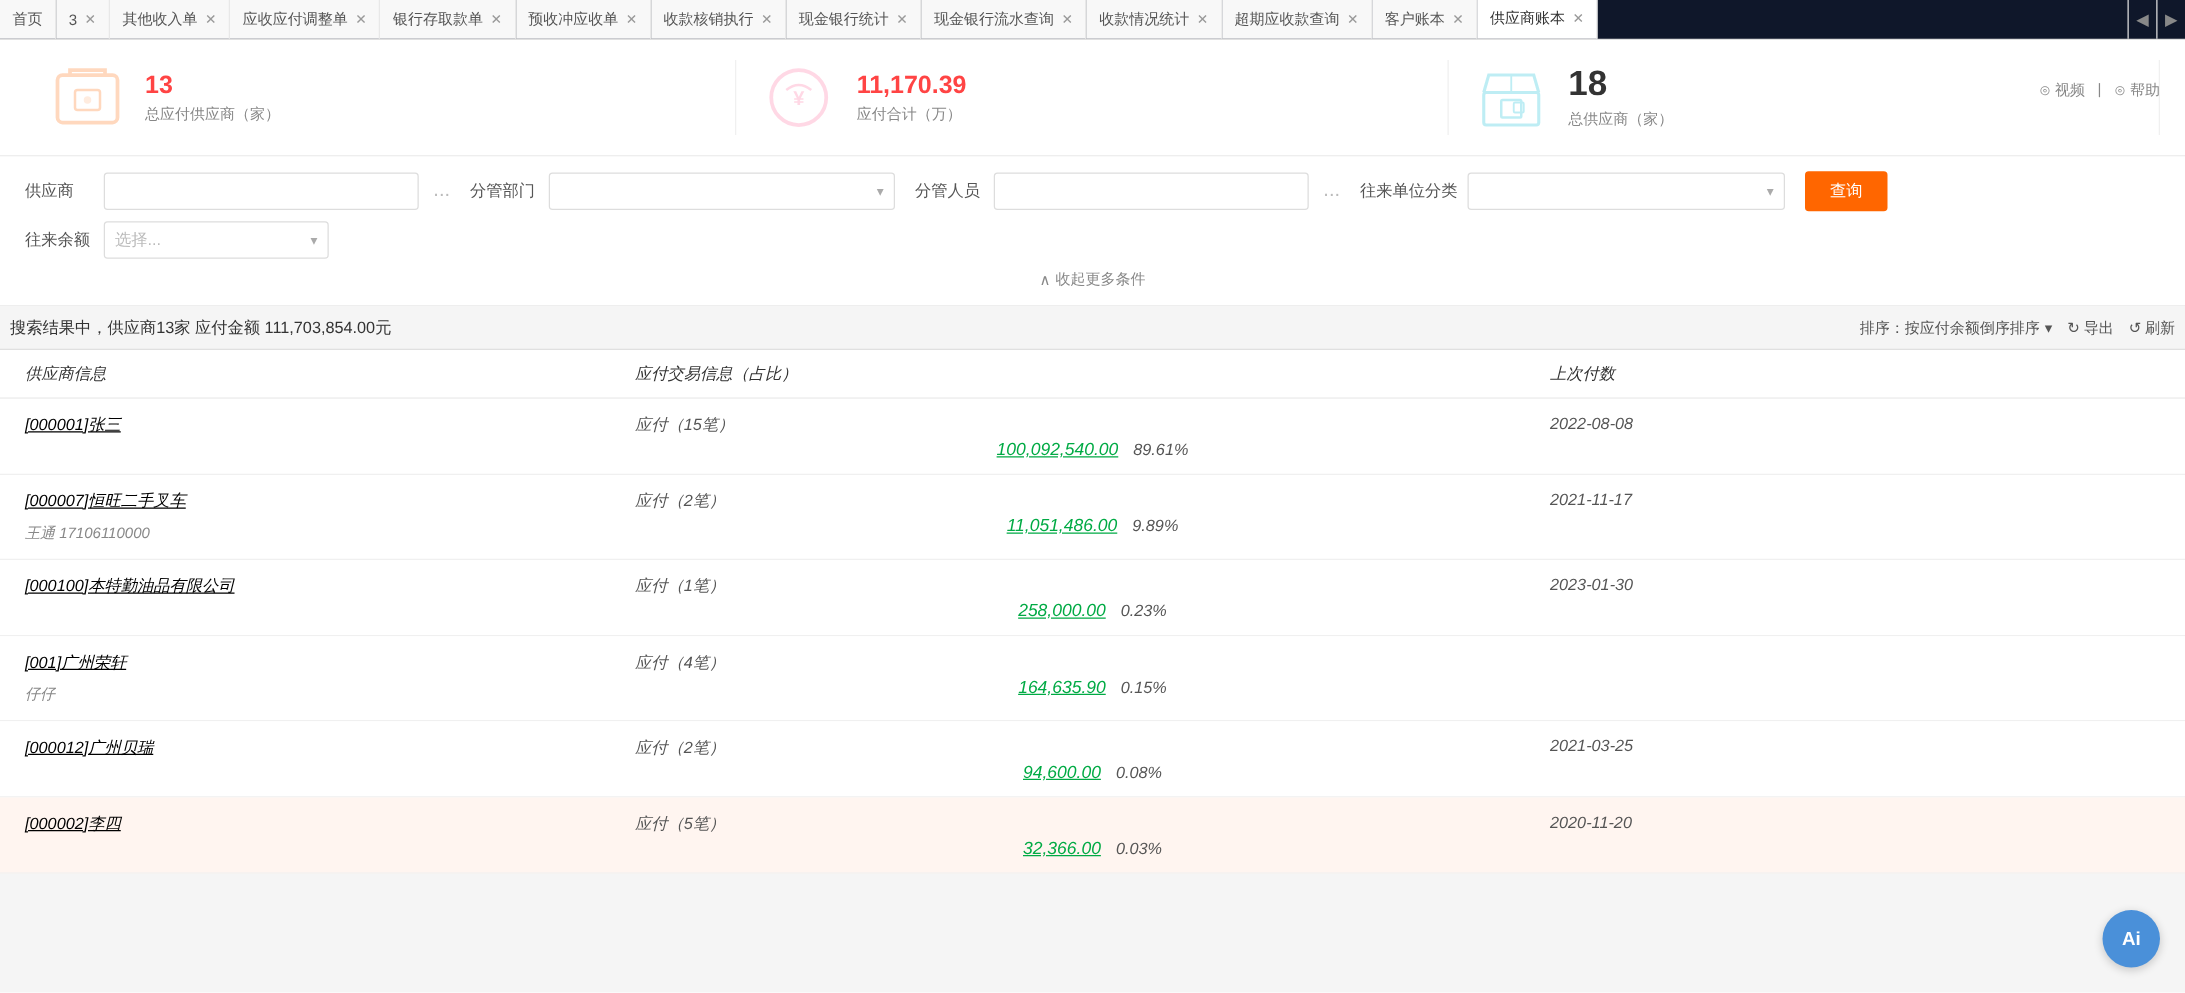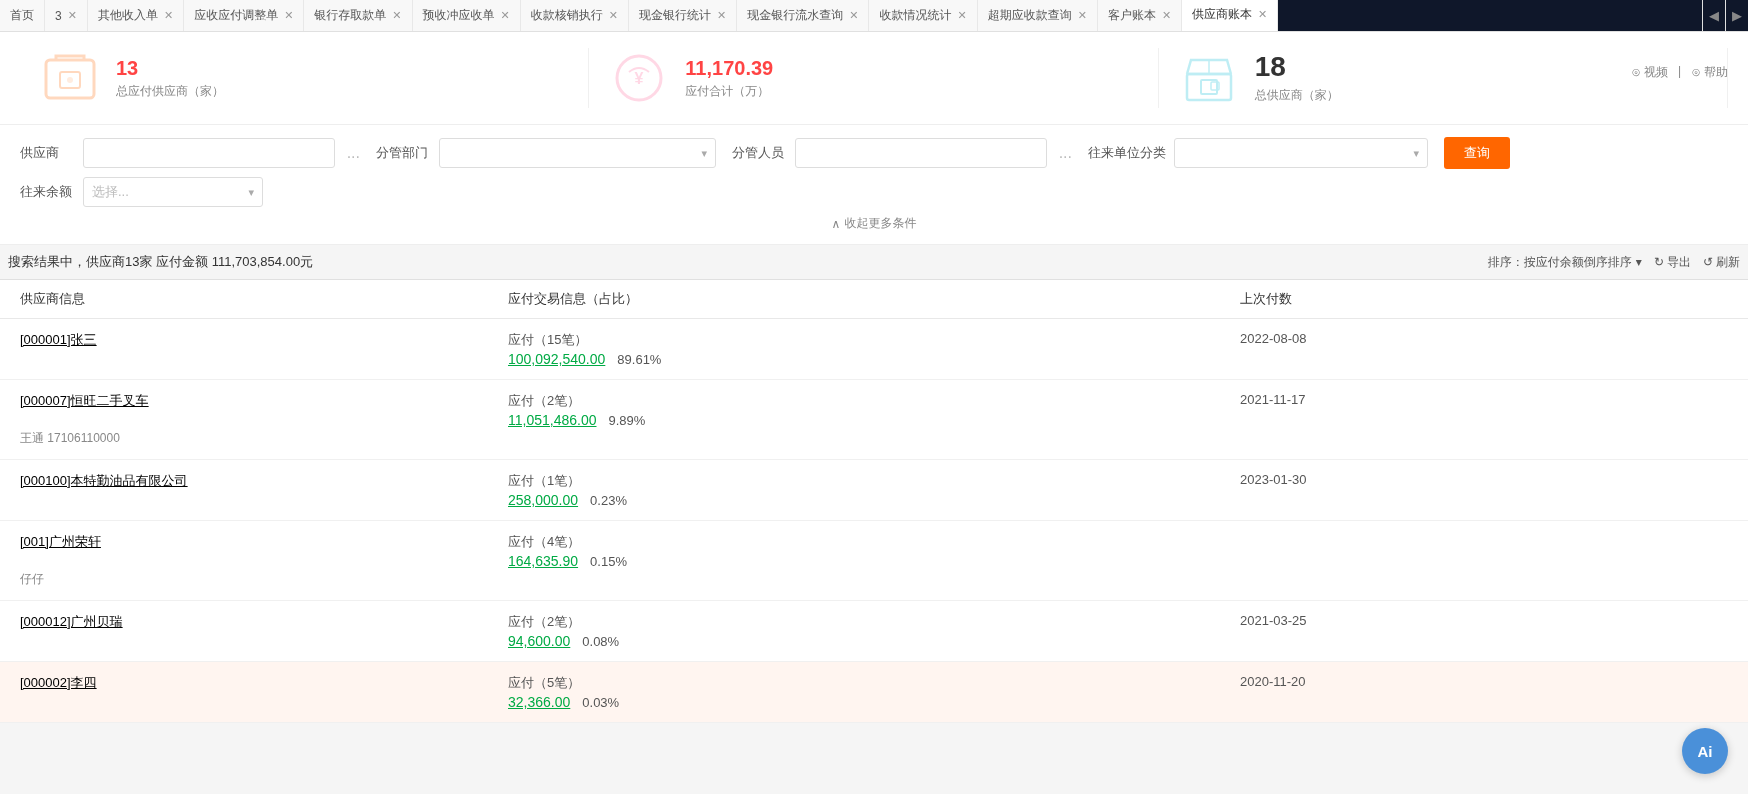--- a/index.html
+++ b/index.html
@@ -209,20 +209,21 @@
       align-items: center;
       gap: 3px;
       cursor: pointer;
       color: #555;
     }
 
     
     .data-table {
       background: #fff;
       width: 100%;
+      font-style: italic;
     }
     .table-header {
       display: flex;
       padding: 10px 20px;
       border-bottom: 1px solid #e8e8e8;
       background: #fff;
       font-weight: 500;
       font-size: 13px;
       color: #333;
     }
@@ -239,33 +240,33 @@
     .table-row.highlighted { background: #fff5f0; }
     .supplier-link {
       color: #000000;
       text-decoration: underline;
       cursor: pointer;
       font-size: 13px;
     }
     .supplier-sub {
       font-size: 12px;
       color: #888;
-      margin-top: 20px;
+      margin-top: 8px;
     }
     .transaction-info { display: flex; flex-direction: column; gap: 2px; }
     .transaction-label { font-size: 13px; color: #555; }
     .transaction-amount {
       font-size: 14px;
       color: #00aa44;
       font-weight: 500;
       text-decoration: underline;
       cursor: pointer;
     }
     .transaction-percent { font-size: 13px; color: #555; margin-left: 12px; }
-    .transaction-row { display: flex; align-items: center; }
+    .transaction-row { display: flex; align-items: center; justify-content: center; }
     .lastpay-date { font-size: 13px; color: #555; }
 
     
     ::-webkit-scrollbar { width: 6px; height: 6px; }
     ::-webkit-scrollbar-track { background: #f0f0f0; }
     ::-webkit-scrollbar-thumb { background: #ccc; border-radius: 3px; }
   </style>
 </head>
 <body>
 

